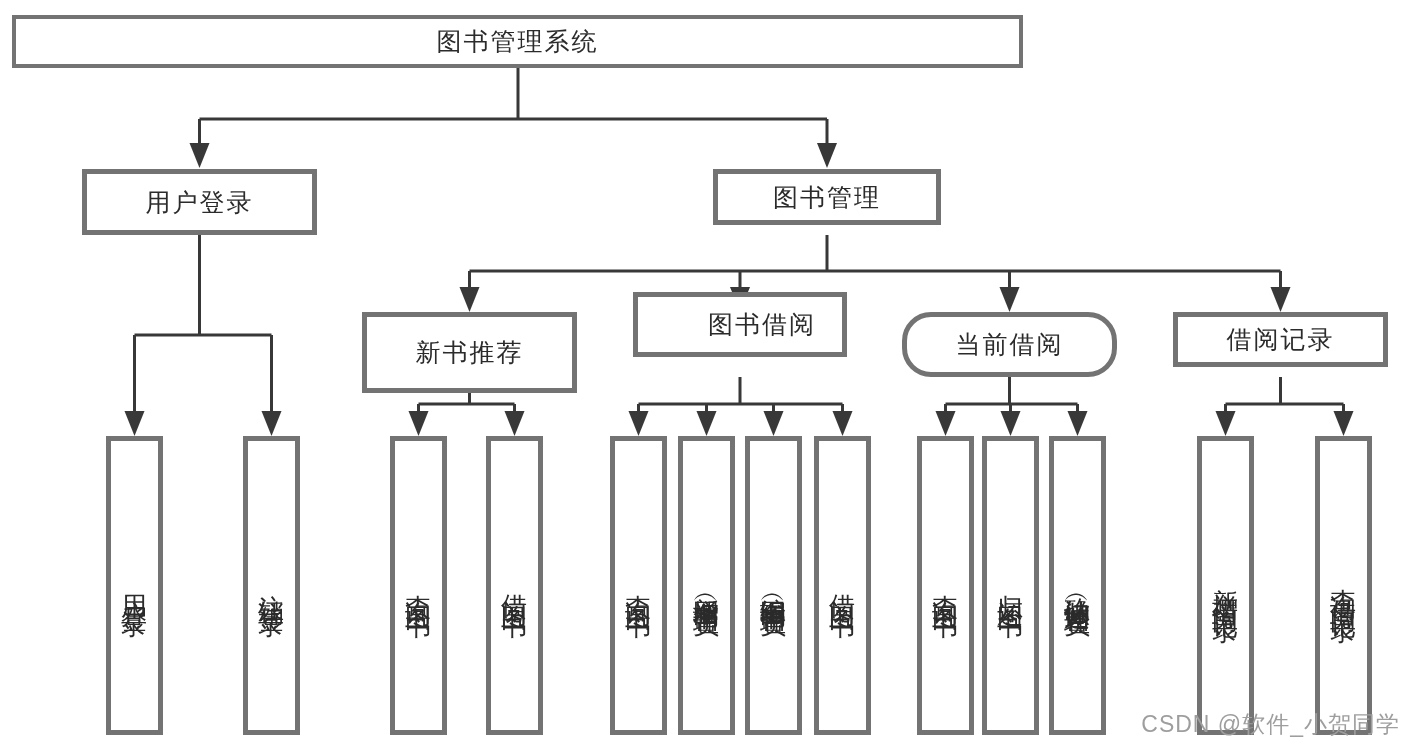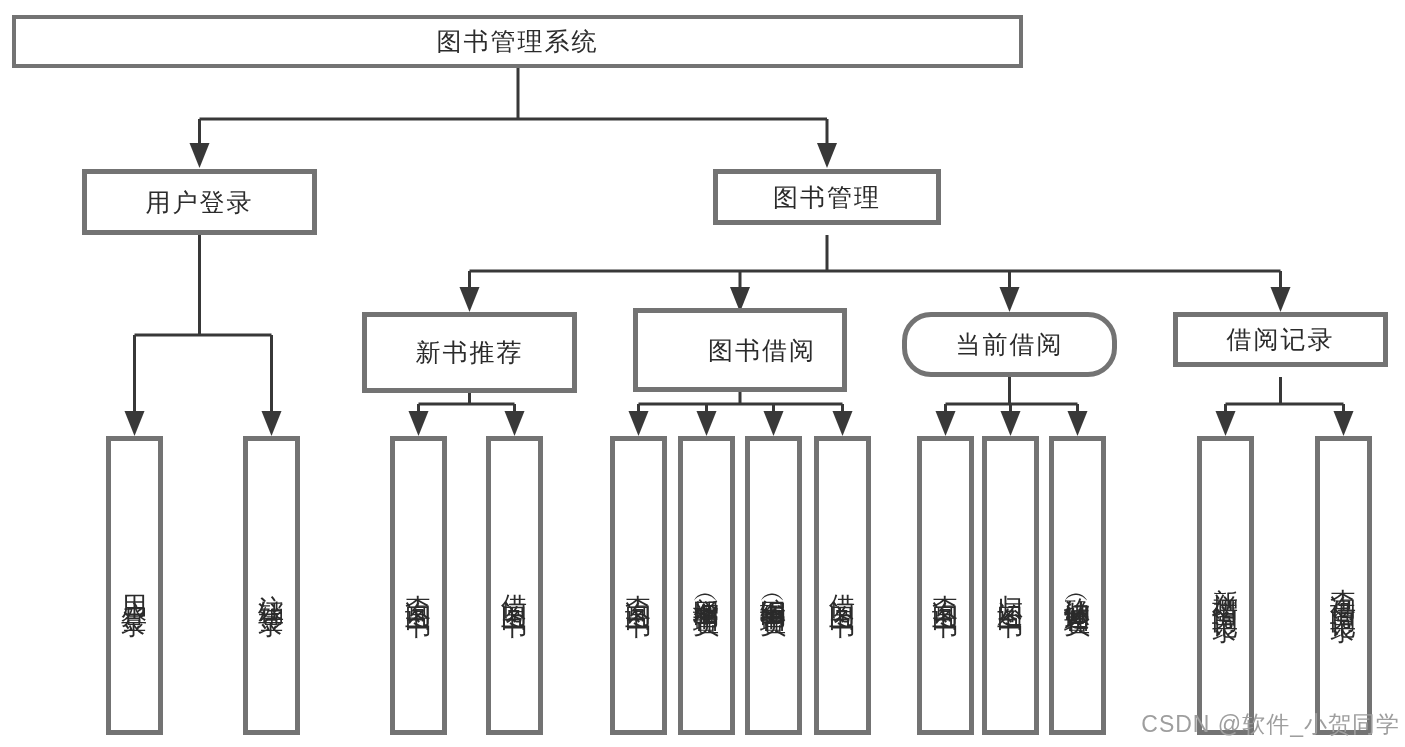--- a/index.html
+++ b/index.html
@@ -19,21 +19,21 @@
     display:flex; align-items:center; justify-content:center;
     color:#2b2b2b;
   }
   .root  { left:12px;  top:15px;  width:1011px; height:53px; border-width:4px; }
   .hlab  { font-size:25px; letter-spacing:2px; white-space:nowrap; }
   
   .n-l2a { left:82px;  top:169px; width:235px; height:66px; }
   .n-l2b { left:713px; top:169px; width:228px; height:56px; }
   
   .n-l3a { left:362px;  top:312px; width:215px; height:81px; }
-  .n-l3b { left:633px;  top:308px; width:214px; height:84px;padding-left:44px; }
+  .n-l3b { left:633px;  top:292px; width:214px; height:65px;padding-left:44px; }
   .n-l3c { left:902px;  top:312px; width:215px; height:65px;border-radius:29px; }
   .n-l3d { left:1173px; top:312px; width:215px; height:55px; }
   
   .leaf { top:436px; width:57px; height:299px; }
   .lf0  { left:106px;  } .lf1  { left:243px;  }
   .lf2  { left:390px;  } .lf3  { left:486px;  }
   .lf4  { left:610px;  } .lf5  { left:678px;  }
   .lf6  { left:745px;  } .lf7  { left:814px;  }
   .lf8  { left:917px;  } .lf9  { left:982px;  }
   .lf10 { left:1049px; }

